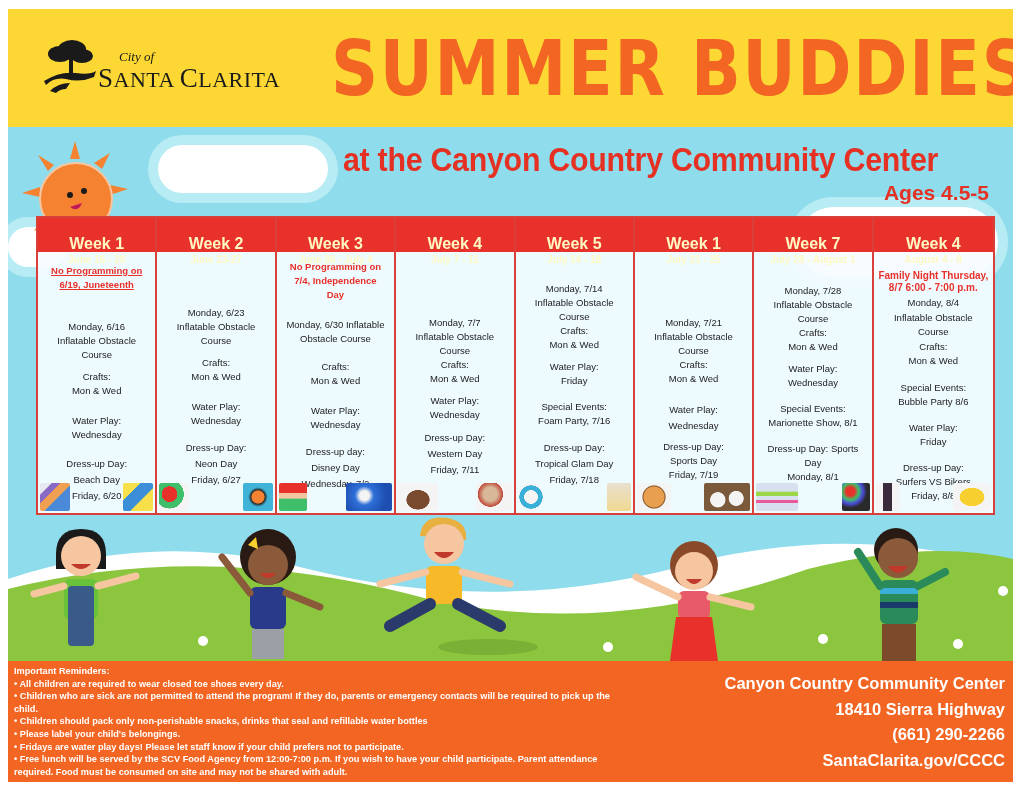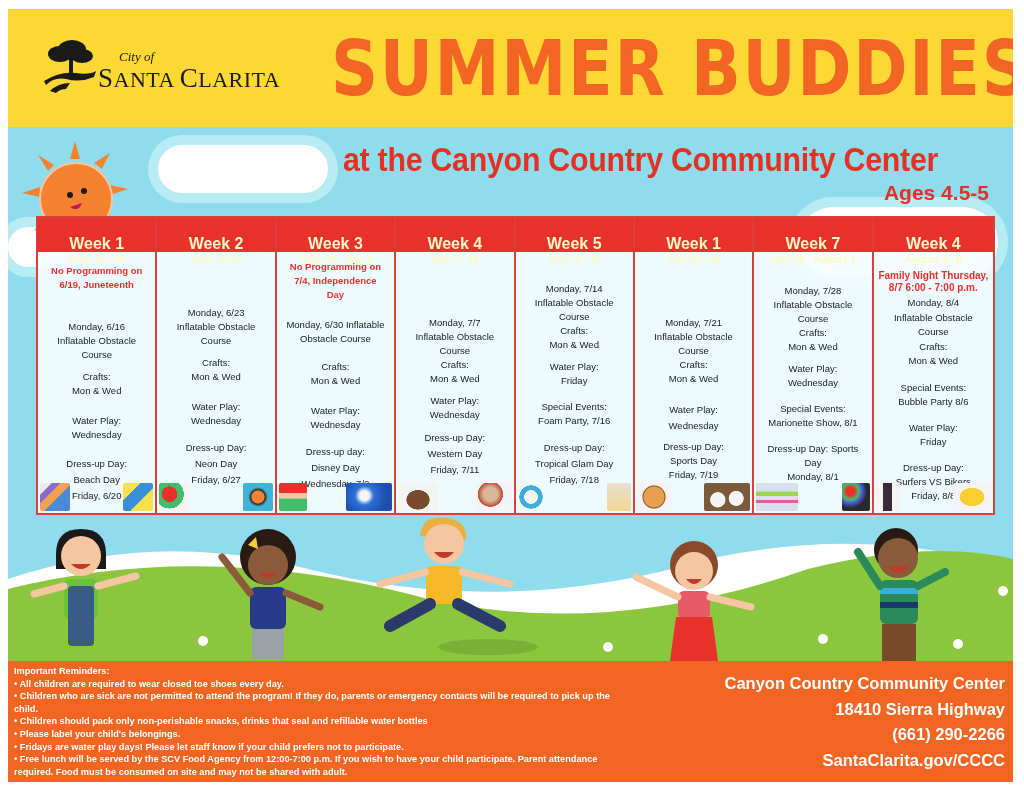--- a/index.html
+++ b/index.html
@@ -97,21 +97,21 @@
   <div class="ages">Ages 4.5-5</div>
 
   <div class="schedule">
 
     <div class="week-col">
       <div class="week-head">
         <span class="week-title">Week 1</span>
         <span class="week-dates">June 16 - 20</span>
       </div>
       <div class="week-body">
-        <div class="notice" style="margin-top:6px;">No Programming on 6/19, Juneteenth</div>
+        <div class="notice" style="margin-top:6px;text-decoration:underline;">No Programming on 6/19, Juneteenth</div>
         <div class="blk" style="margin-top:28px;">
           <div>Monday, 6/16</div>
             <div>Inflatable Obstacle</div>
             <div>Course</div>
         </div>
         <div class="blk">
             <div>Crafts:</div>
             <div>Mon &amp; Wed</div>
           </div>
         <div class="blk" style="margin-top:16px;">

